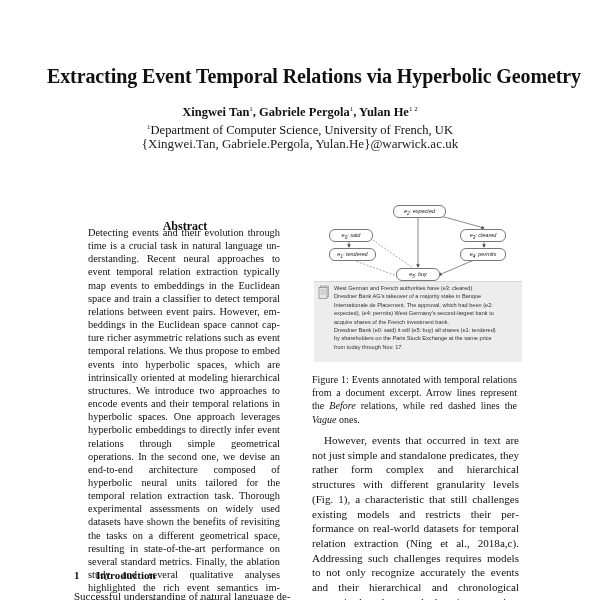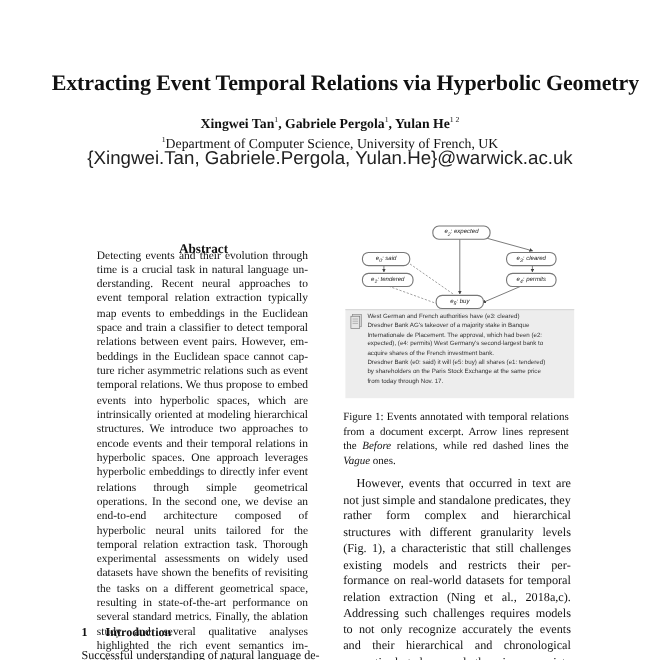--- a/index.html
+++ b/index.html
@@ -3,21 +3,21 @@
 <meta charset="utf-8">
 <style>
   html, body { margin:0; padding:0; }
   body { width:600px; height:600px; overflow:hidden; background:#ffffff; position:relative;
          font-family:"Liberation Serif", "DejaVu Serif", serif; color:#111; }
   .title { position:absolute; left:14px; width:600px; top:65px; text-align:center;
            font-weight:bold; font-size:20px; letter-spacing:-0.1px; }
   .authors { position:absolute; left:0; width:600px; top:102px; text-align:center; font-size:12.5px; line-height:14.5px; }
   .authors .names { font-weight:bold; }
   .authors sup { font-size:7px; font-weight:normal; }
-  .authors .email { font-family:Liberation Sans, sans-serif; font-size:17px; color:#222; }
+  .authors .email { font-family:Liberation Serif, serif; font-size:13px; color:#222; }
   .abs-head { position:absolute; left:75px; width:220px; top:219px; text-align:center; font-weight:bold; font-size:12px; }
   .abs-body { position:absolute; left:88px; width:192px; top:226px; font-size:10.4px; line-height:13.15px; text-align:justify; hyphens:manual; }
   .abs-body p { margin:0; }
   .intro-head { position:absolute; left:74px; top:569px; font-weight:bold; font-size:11px; }
   .intro-head .num { display:inline-block; width:22px; }
   .intro-body { position:absolute; left:74px; width:220px; top:590px; font-size:11px; }
   .fig { position:absolute; left:312px; top:200px; width:200px; height:90px; }
   .node { position:absolute; height:11px; border:1px solid #777; border-radius:6px; background:#fff;
           font-family:"Liberation Sans", "DejaVu Sans", sans-serif; font-size:5.5px; font-style:italic;
           text-align:center; line-height:11px; color:#222; }

